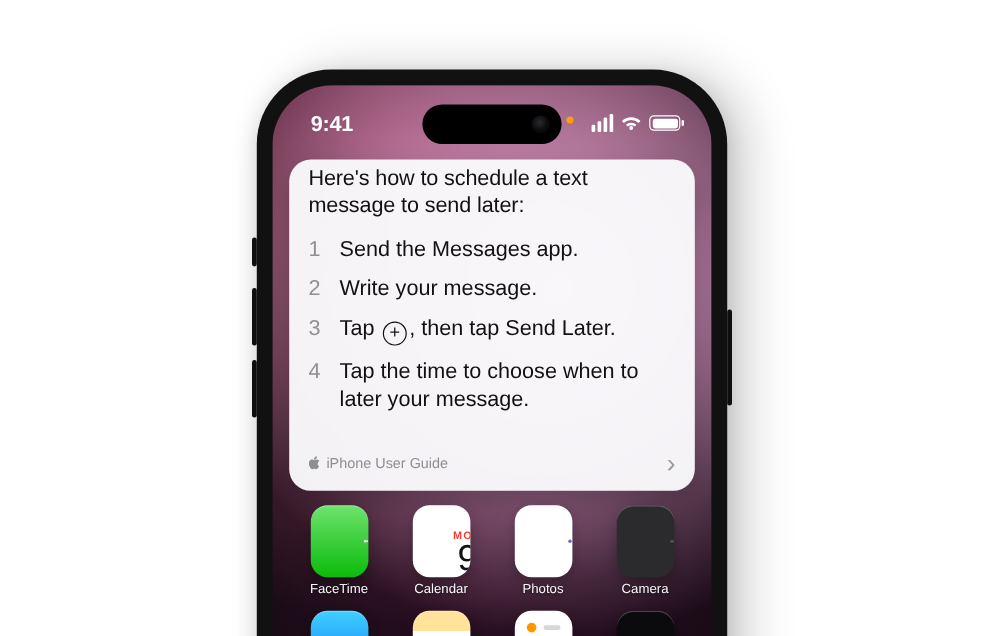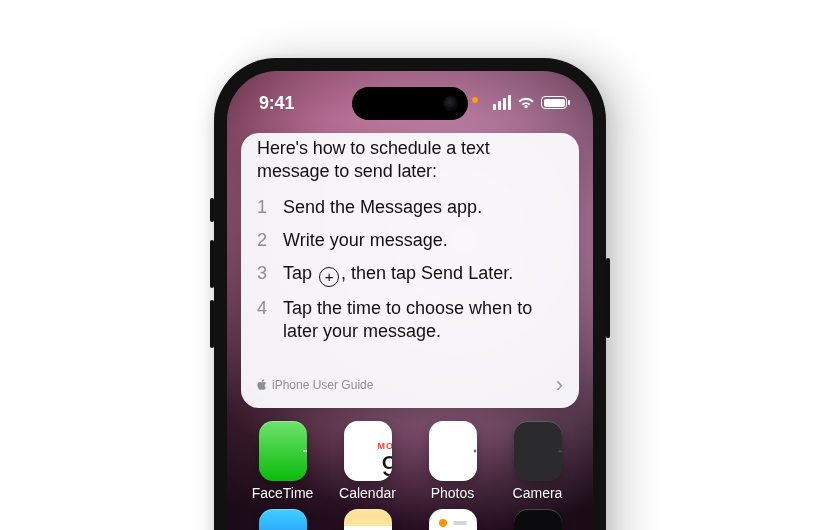--- a/index.html
+++ b/index.html
@@ -134,21 +134,21 @@
   }
   .grid.row1 { top:350px; }
   .grid.row2 { top:438px; }
   .app { display:flex; flex-direction:column; align-items:center; gap:4px; }
   .icon {
     width:48px; height:60px; border-radius:14px;
     box-shadow: 0 4px 10px rgba(0,0,0,0.25), inset 0 1px 0 rgba(255,255,255,0.25);
     display:flex; align-items:center; justify-content:flex-end;
     position:relative; overflow:hidden;padding-left:44px;
   }
-  .app-label { color:#fff; font-size:14px; text-shadow:0 1px 2px rgba(0,0,0,0.5); white-space:nowrap; }
+  .app-label { color:#fff; font-size:11px; text-shadow:0 1px 2px rgba(0,0,0,0.5); white-space:nowrap; }
 
   
   .ic-facetime { background: linear-gradient(180deg,#6ee36e,#0bbb0b); }
   .ic-calendar { background:#fff; flex-direction:column; }
   .ic-calendar .dow{ color:#ff3b30; font-size:9px; font-weight:700; letter-spacing:1px; margin-top:6px;}
   .ic-calendar .day{ color:#111; font-size:30px; font-weight:400; line-height:1; }
   .ic-photos { background:#fff; }
   .ic-camera { background:#2b2b2e; }
   .ic-mail { background: linear-gradient(180deg,#3fd0ff,#0a6ff5); }
   .ic-notes { background: linear-gradient(180deg,#ffe39a 0% 28%, #fff 28% 100%); }

